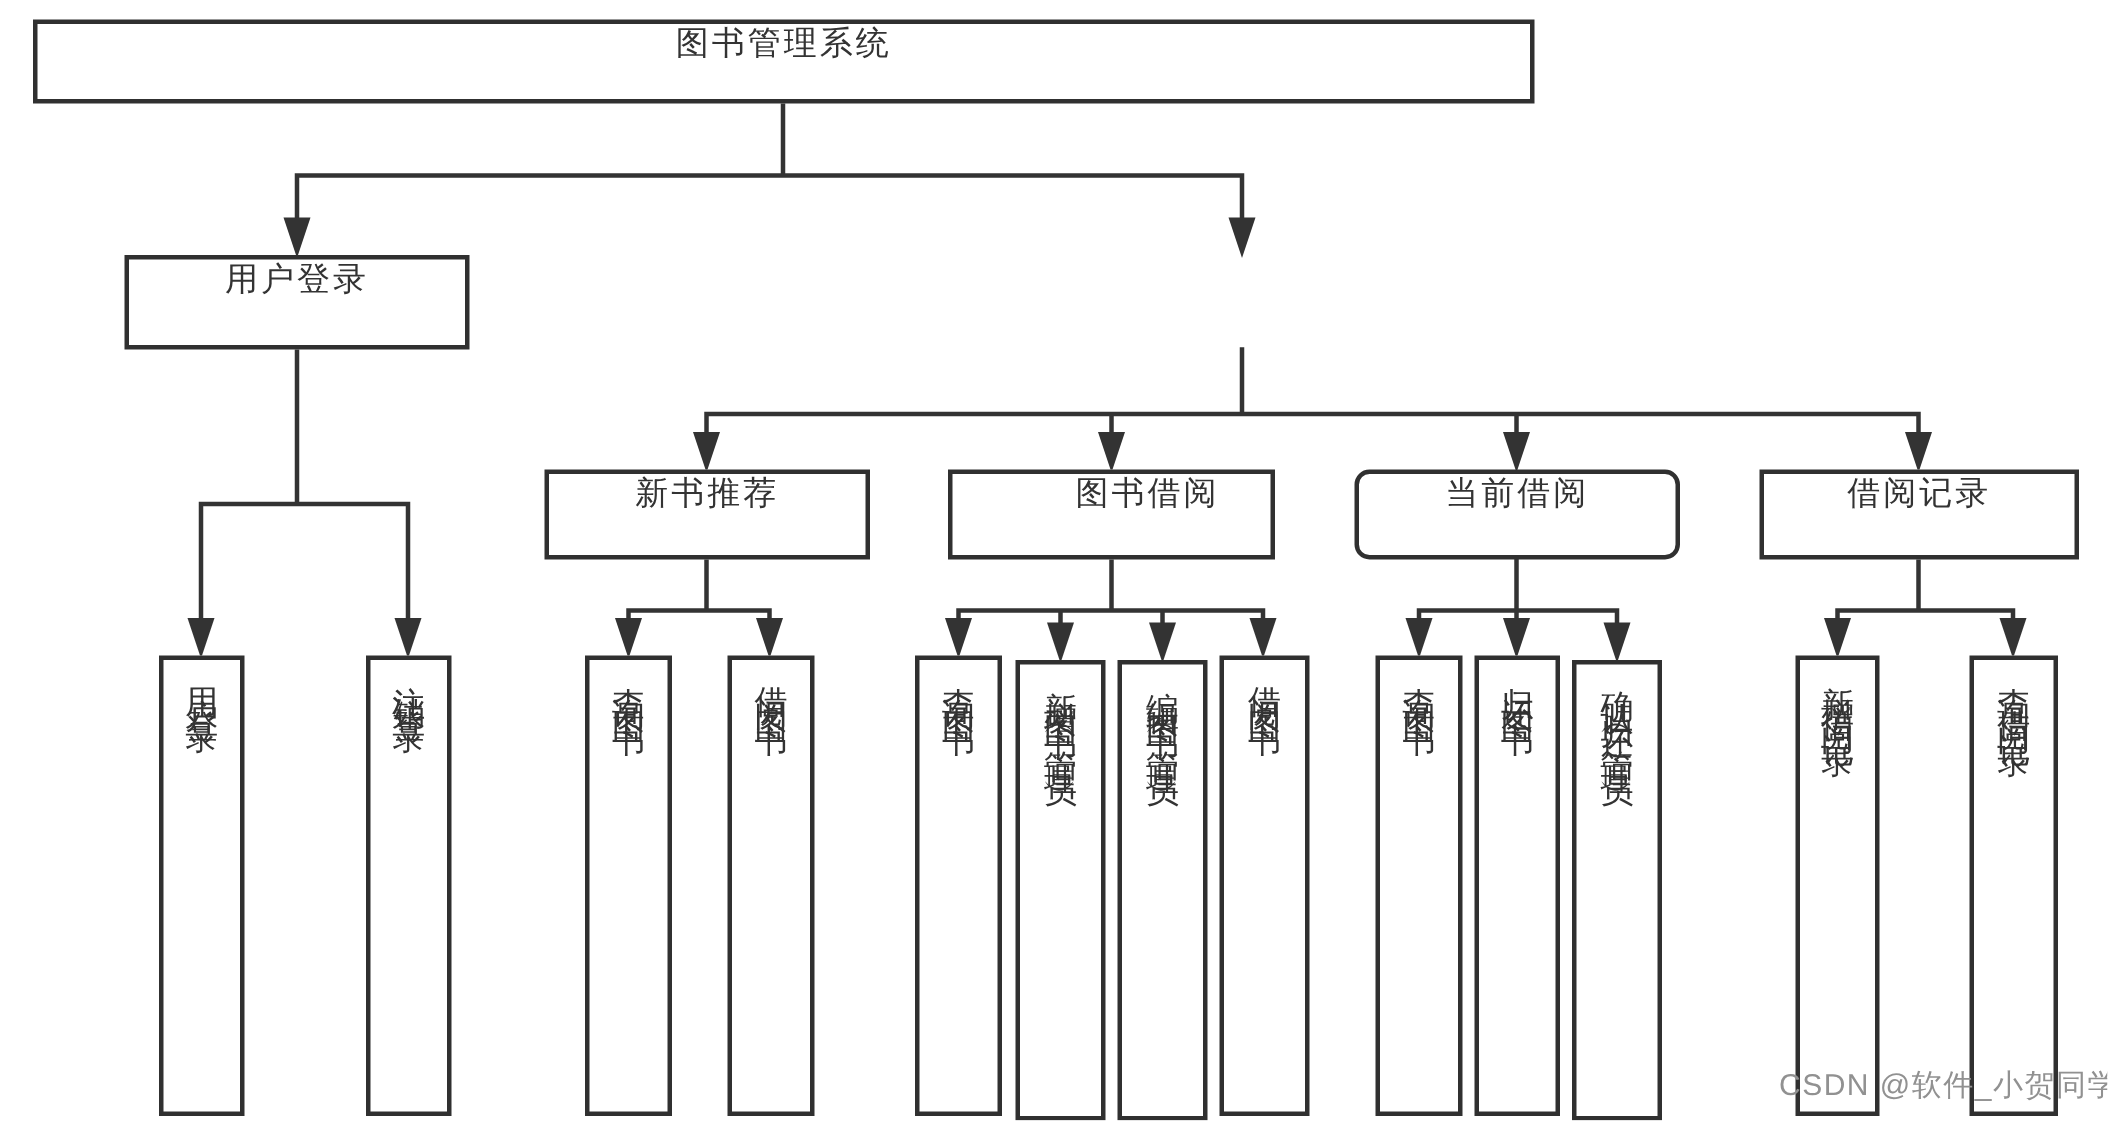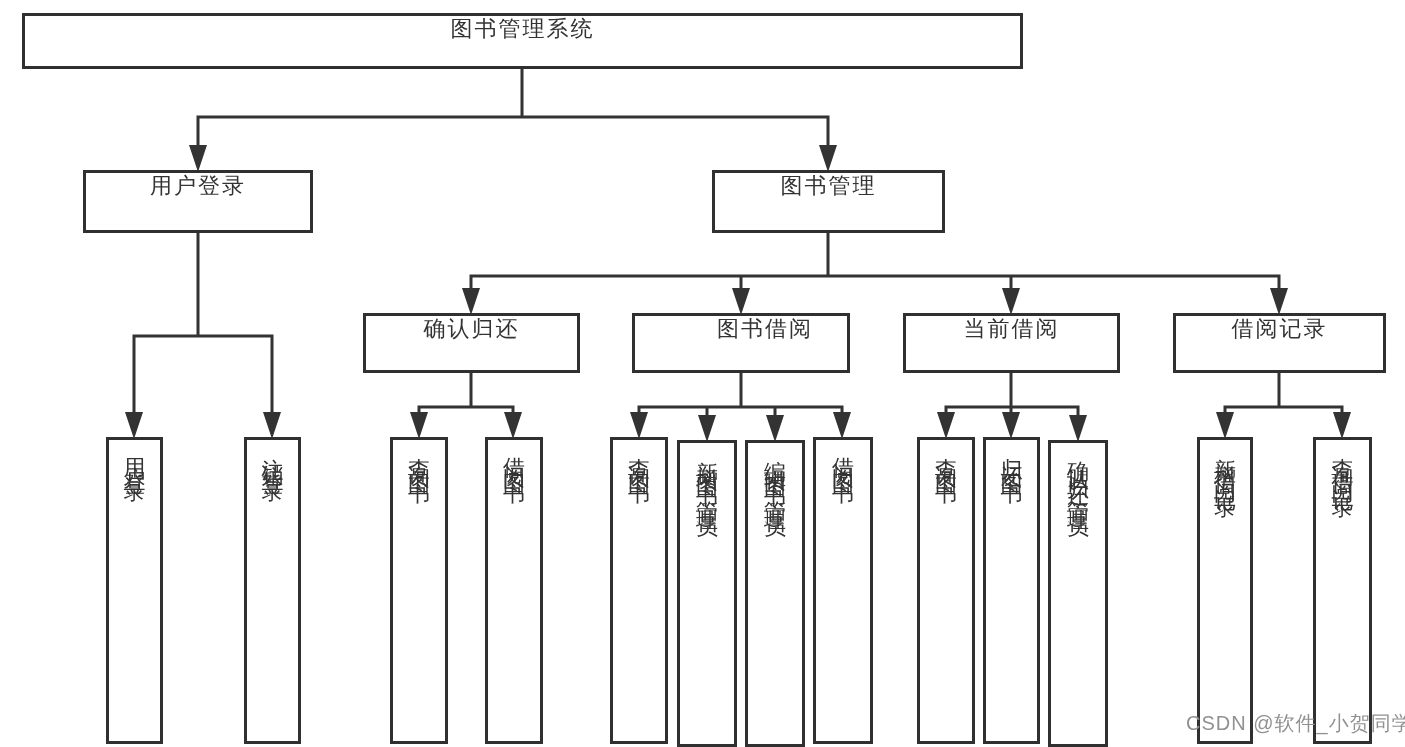--- a/index.html
+++ b/index.html
@@ -89,30 +89,27 @@
       <polygon points="1225,439 1216,412 1234,412" fill="#333333"></polygon>
       <polygon points="1342,439 1333,412 1351,412" fill="#333333"></polygon>
     </svg>
   <div id="node-layer">
       <div class="node" style="left: 22px; top: 13px; width: 1001px; height: 56px; border-color: rgb(48, 48, 48);">
         <span class="lbl" style="color: rgb(51, 51, 51);">图书管理系统</span>
       </div>
       <div class="node" style="left: 83px; top: 170px; width: 230px; height: 63px; border-color: rgb(48, 48, 48);">
         <span class="lbl" style="color: rgb(51, 51, 51);">用户登录</span>
       </div>
-      <div class="node" style="left: 712px; top: 170px; width: 233px; height: 63px; border-color: rgb(48, 48, 48);">
-        <span class="lbl" style="color: rgb(51, 51, 51);">图书管理</span>
-      </div>
       <div class="node" style="left: 363px; top: 313px; width: 217px; height: 60px; border-color: rgb(48, 48, 48);">
-        <span class="lbl" style="color: rgb(51, 51, 51);">确认归还</span>
+        <span class="lbl" style="color: rgb(51, 51, 51);">新书推荐</span>
       </div>
       <div class="node" style="left: 632px; top: 313px; width: 218px; height: 60px; border-color: rgb(48, 48, 48); padding-left: 48px;">
         <span class="lbl" style="color: rgb(51, 51, 51);">图书借阅</span>
       </div>
-      <div class="node" style="left: 903px; top: 313px; width: 217px; height: 60px; border-color: rgb(48, 48, 48);">
+      <div class="node" style="left: 903px; top: 313px; width: 217px; height: 60px; border-color: rgb(48, 48, 48); border-radius: 10px;">
         <span class="lbl" style="color: rgb(51, 51, 51);">当前借阅</span>
       </div>
       <div class="node" style="left: 1173px; top: 313px; width: 213px; height: 60px; border-color: rgb(48, 48, 48);">
         <span class="lbl" style="color: rgb(51, 51, 51);">借阅记录</span>
       </div>
       <div class="node v" style="left: 106px; top: 437px; width: 57px; height: 307px; border-color: rgb(48, 48, 48);">
         <span class="lbl" style="color: rgb(51, 51, 51);">用户登录</span>
       </div>
       <div class="node v" style="left: 244px; top: 437px; width: 57px; height: 307px; border-color: rgb(48, 48, 48);">
         <span class="lbl" style="color: rgb(51, 51, 51);">注销登录</span>

